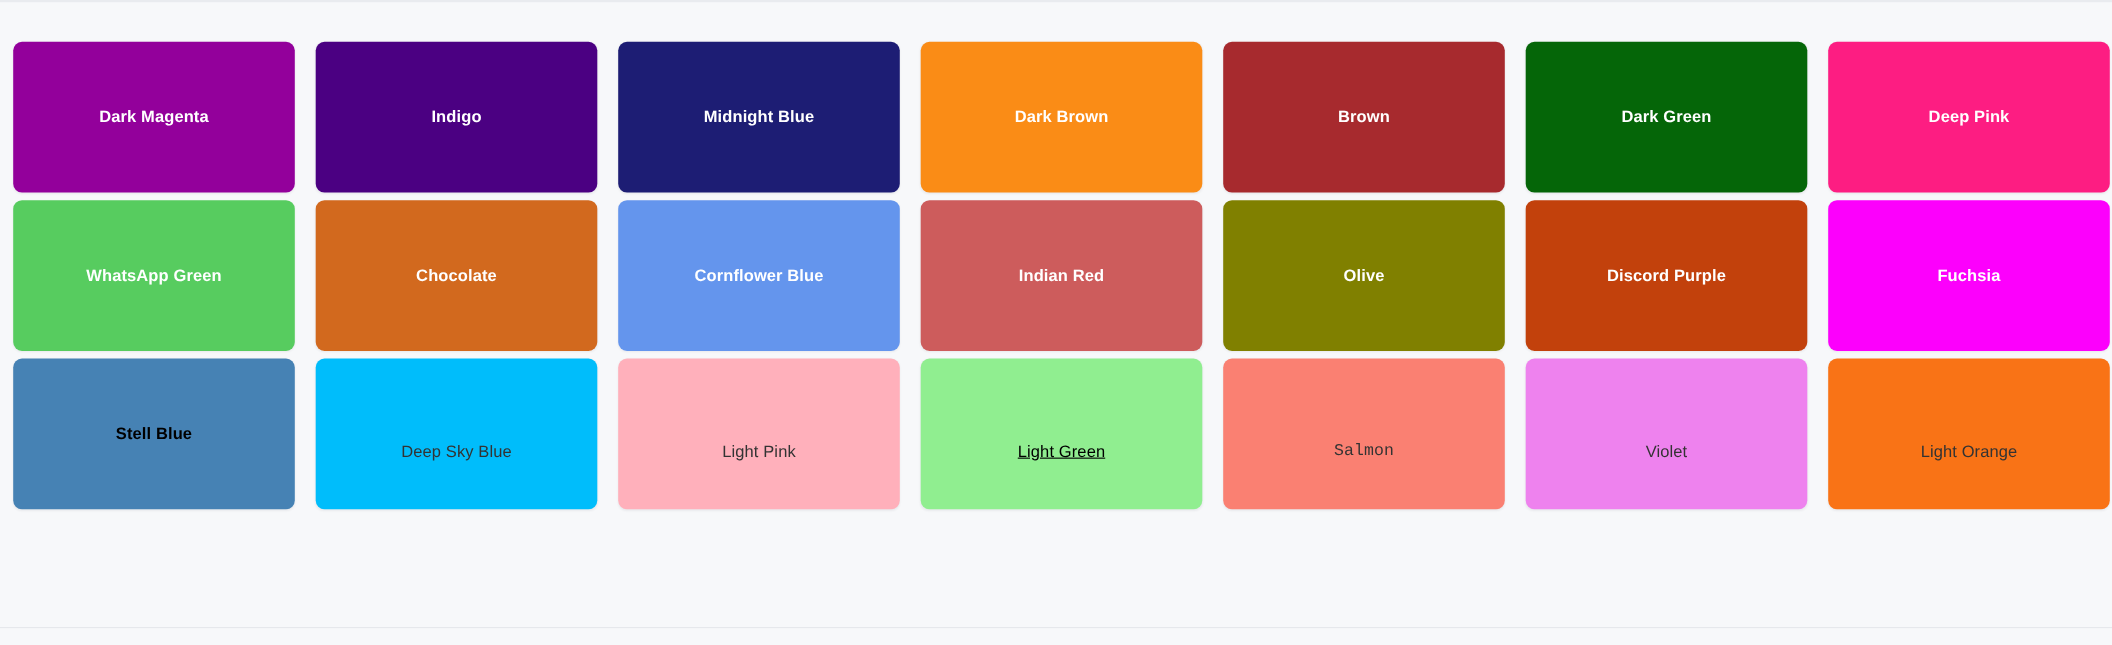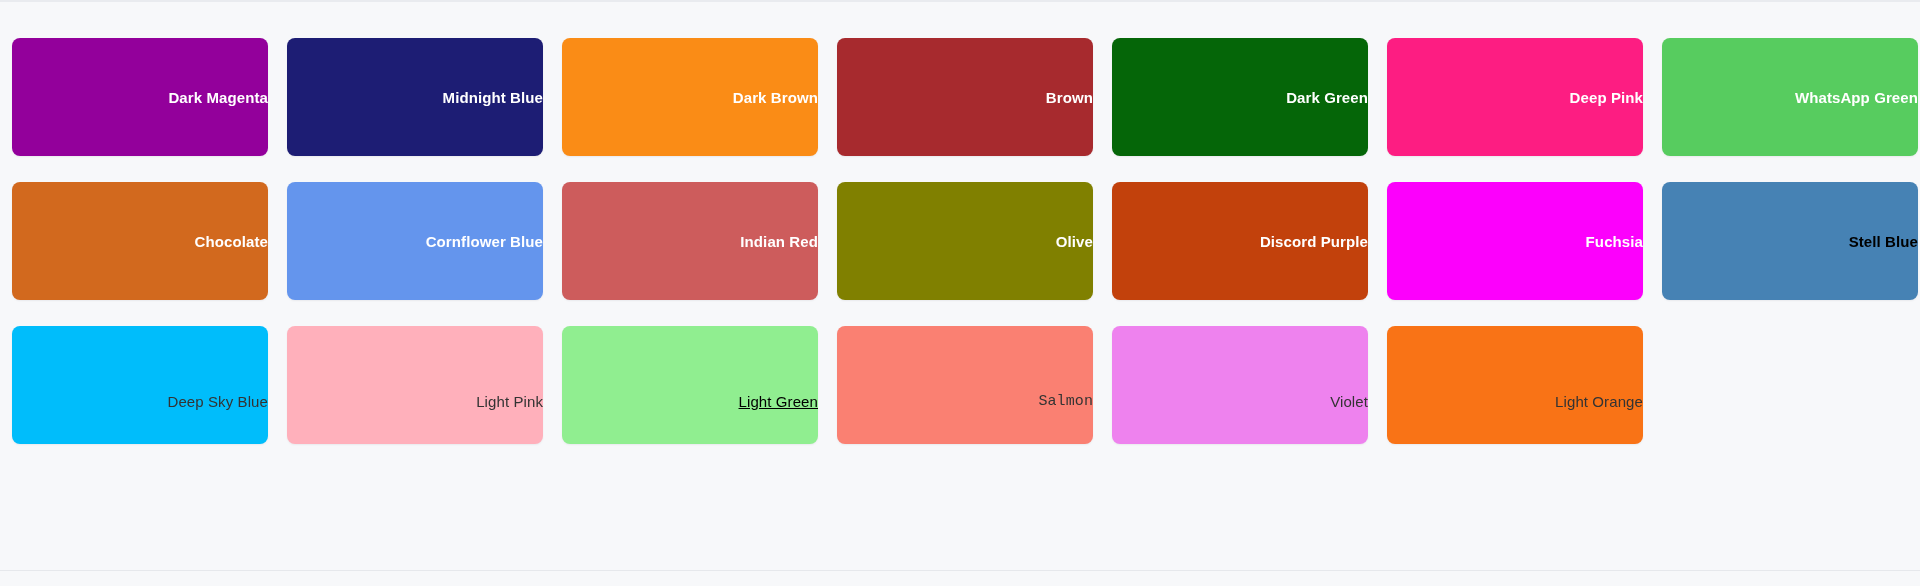--- a/index.html
+++ b/index.html
@@ -42,25 +42,25 @@
     width: 1896px;
     display: grid;
     grid-template-columns: repeat(7, 256px);
     grid-auto-rows: 118px;
     column-gap: 19px;
     row-gap: 26px;
   }
 
   .color-card {
     width: 256px;
-    height: 118px;
+    height: 137px;
     border-radius: 8px;
     display: flex;
     align-items: center;
-    justify-content: flex-end;
+    justify-content: center;
     cursor: pointer;
     box-shadow: 0 1px 2px rgba(16, 24, 40, 0.06);
     user-select: none;
   }
 
   .color-card-label {
     font-size: 15px;
     font-weight: 600;
     letter-spacing: 0.1px;
     line-height: 1;
@@ -71,20 +71,23 @@
   .label-dark  { color: #333333; font-weight: 500; margin-top: 32px; }
 </style>
 </head>
 <body>
 
 <div id="app">
 
   <div id="palette-grid">
       <div class="color-card" style="background: rgb(147, 0, 155);">
         <span class="color-card-label label-light" style="color: rgb(255, 255, 255);">Dark Magenta</span>
+      </div>
+      <div class="color-card" style="background: rgb(75, 0, 130);">
+        <span class="color-card-label label-light" style="color: rgb(255, 255, 255);">Indigo</span>
       </div>
       <div class="color-card" style="background: rgb(29, 29, 116);">
         <span class="color-card-label label-light" style="color: rgb(255, 255, 255);">Midnight Blue</span>
       </div>
       <div class="color-card" style="background: rgb(250, 140, 22);">
         <span class="color-card-label label-light" style="color: rgb(255, 255, 255);">Dark Brown</span>
       </div>
       <div class="color-card" style="background: rgb(167, 42, 46);">
         <span class="color-card-label label-light" style="color: rgb(255, 255, 255);">Brown</span>
       </div>

